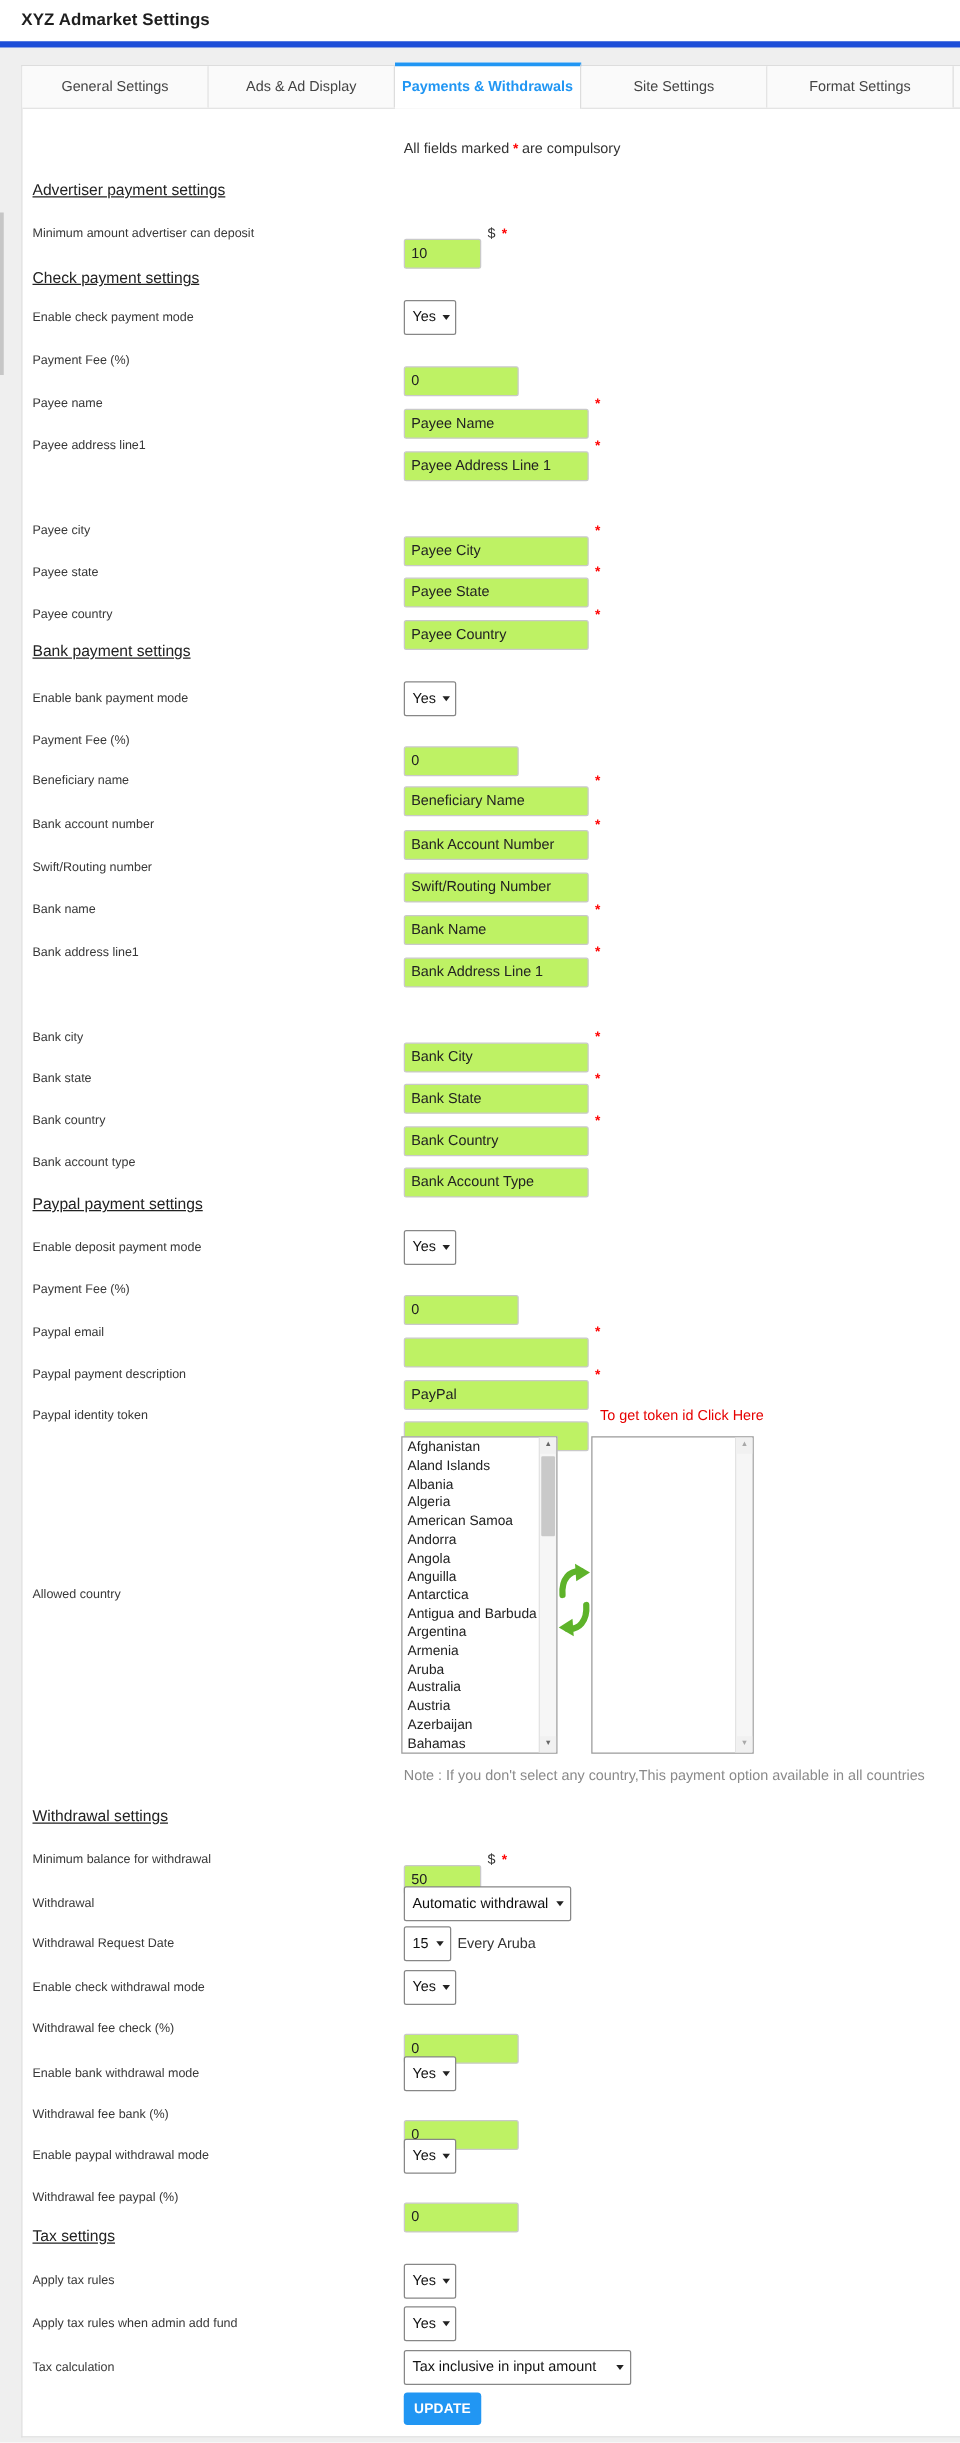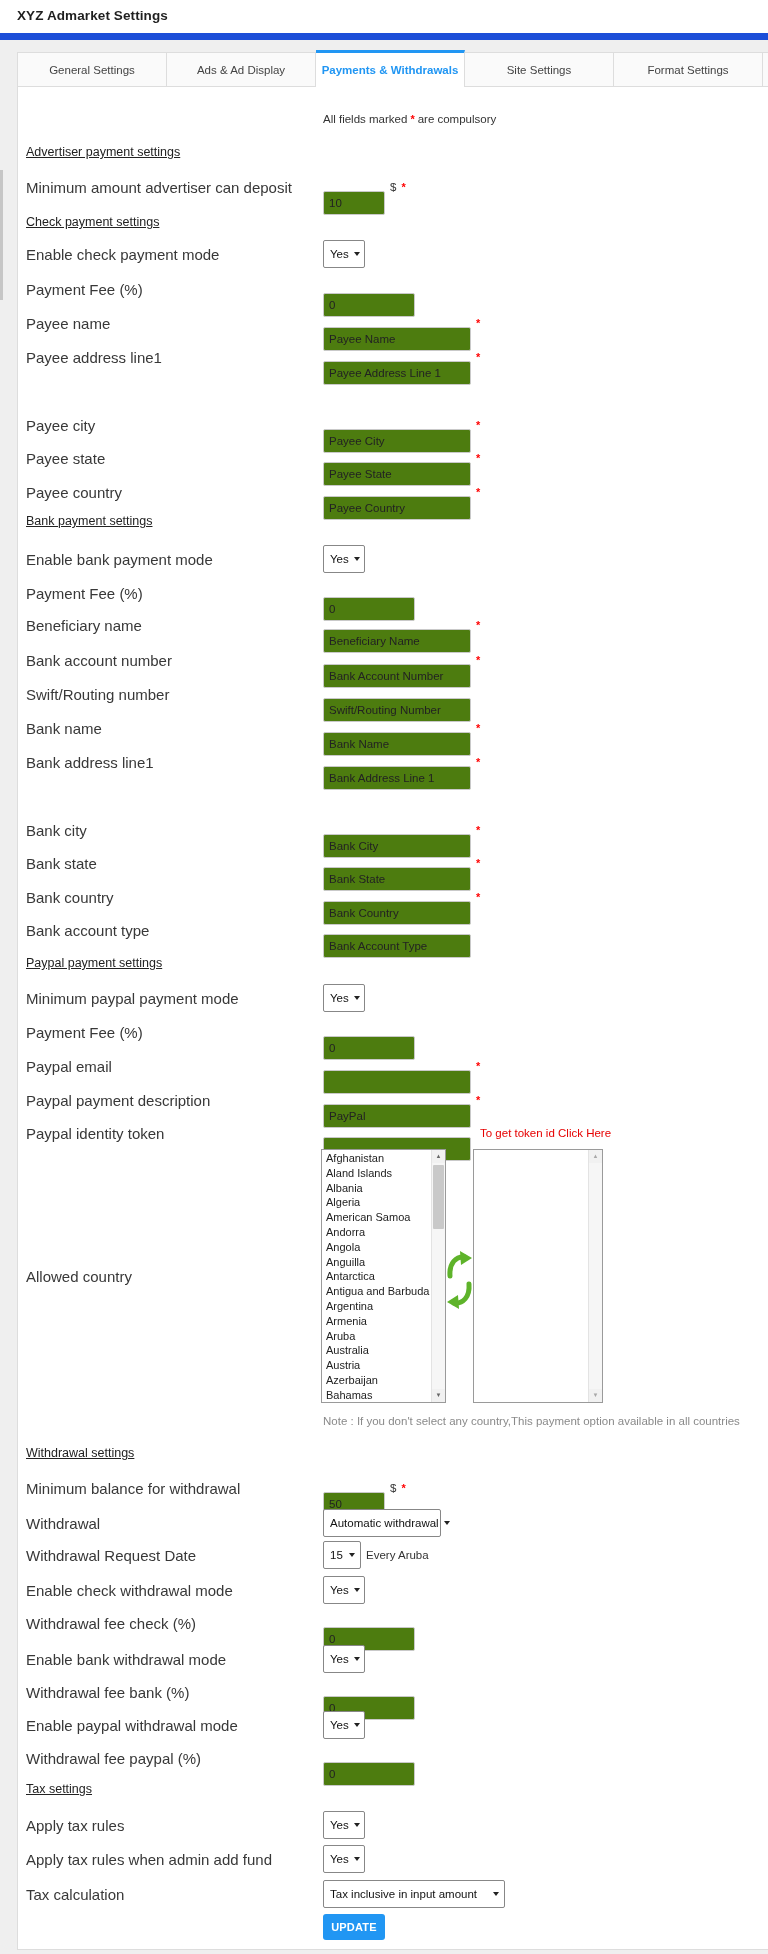--- a/index.html
+++ b/index.html
@@ -3,42 +3,42 @@
 <meta charset="utf-8">
 <style>
   html,body{margin:0;padding:0;}
   body{
     width:768px;height:1954px;position:relative;overflow:hidden;
     background:#efefef;
     font-family:"Liberation Sans", sans-serif;
     -webkit-font-smoothing:antialiased;
   }
   
-  .header{position:absolute;top:0;left:0;right:0;height:33px;background:#fff;border-bottom:7px solid #1d4ed8;}
+  .header{position:absolute;top:0;left:0;right:0;height:33px;background:#fff;border-bottom:5px solid #1d4ed8;}
   .header .title{position:absolute;left:17px;top:8px;font-size:13.5px;font-weight:bold;color:#1f1f1f;letter-spacing:.1px;}
   
   .left-scroll{position:absolute;left:0;top:170px;width:3px;height:130px;background:#c6c6c6;}
   
   .panel{position:absolute;left:17px;top:52px;width:751px;height:1898px;background:#fff;
     border:1px solid #ddd;border-right:none;box-sizing:border-box;}
   
   .tabbar{position:absolute;left:0;top:0;right:0;height:33px;display:flex;background:#fafafa;
     border-bottom:1px solid #ddd;box-sizing:content-box;z-index:1;}
   .tab{width:149px;height:33px;box-sizing:border-box;display:flex;align-items:center;justify-content:center;
     border-right:1px solid #ddd;background:#fafafa;font-size:11.5px;color:#444;cursor:pointer;}
   .tab.active{height:37px;margin-top:-3px;margin-bottom:-1px;border-top:3px solid #2196f3;background:#fff;
     color:#2196f3;font-weight:bold;position:relative;z-index:2;}
   
   .note-line{position:absolute;left:305px;top:60px;font-size:11.5px;color:#333;}
   .note-line .star{margin:0 3px;}
   .h{position:absolute;left:8px;height:16px;font-size:12.5px;color:#222;text-decoration:underline;white-space:nowrap;}
   .row{position:absolute;left:8px;right:4px;height:30px;}
-  .lbl{position:absolute;left:0;top:50%;transform:translateY(-50%);font-size:15px;color:#383838;white-space:nowrap;}
+  .lbl{position:absolute;left:0;top:50%;transform:translateY(-50%);font-size:10px;color:#383838;white-space:nowrap;}
   .ctl{position:absolute;left:297px;top:0;height:30px;display:flex;align-items:center;gap:5px;}
-  .inp{height:22px;border:1px solid #c9c9c9;border-radius:2px;background:#4d7c0f;color:#222;
+  .inp{height:22px;border:1px solid #c9c9c9;border-radius:2px;background:#bef264;color:#222;
     font-size:11.5px;font-family:"Liberation Sans",sans-serif;padding:0 5px;box-sizing:content-box;outline:none;margin-top:31px;}
   .inp.money{width:50px;}
   .inp.num{width:80px;}
   .inp.txt{width:136px;}
   .suffix{font-size:11.5px;color:#333;}
   .star{color:#f00;font-size:11px;font-weight:bold;}
   .sel{height:28px;border:1px solid #878787;border-radius:2px;background:#fff;display:inline-flex;
     align-items:center;justify-content:space-between;padding:0 5px 0 6px;font-size:11.5px;color:#111;
     box-sizing:border-box;cursor:pointer;white-space:nowrap;}
   .caret{width:0;height:0;border-left:3.5px solid transparent;border-right:3.5px solid transparent;
@@ -252,21 +252,21 @@
   <div class="row" style="top:862px">
     <span class="lbl">Bank account type</span>
     <span class="ctl">
         <input class="inp txt" value="Bank Account Type" style="">
       </span>
   </div>
 
   <div class="h" style="top:903px">Paypal payment settings</div>
 
   <div class="row" style="top:930px">
-    <span class="lbl">Minimum paypal payment mode</span>
+    <span class="lbl">Enable deposit payment mode</span>
     <span class="ctl">
         <span class="sel" style="width:42px">
           <span>Yes</span>
           <span class="caret"></span>
         </span>
       </span>
   </div>
 
   <div class="row" style="top:964px">
     <span class="lbl">Payment Fee (%)</span>
@@ -355,21 +355,21 @@
     <span class="ctl">
       <input class="inp money" value="50" style="">
       <span class="suffix">$</span>
       <span class="star">*</span>
     </span>
   </div>
 
   <div class="row" style="top:1455px">
     <span class="lbl">Withdrawal</span>
     <span class="ctl">
-        <span class="sel" style="width:118px">
+        <span class="sel" style="width:134px">
           <span>Automatic withdrawal</span>
           <span class="caret"></span>
         </span>
       </span>
   </div>
 
   <div class="row" style="top:1487px">
     <span class="lbl">Withdrawal Request Date</span>
     <span class="ctl">
       <span class="sel" style="width:38px">

